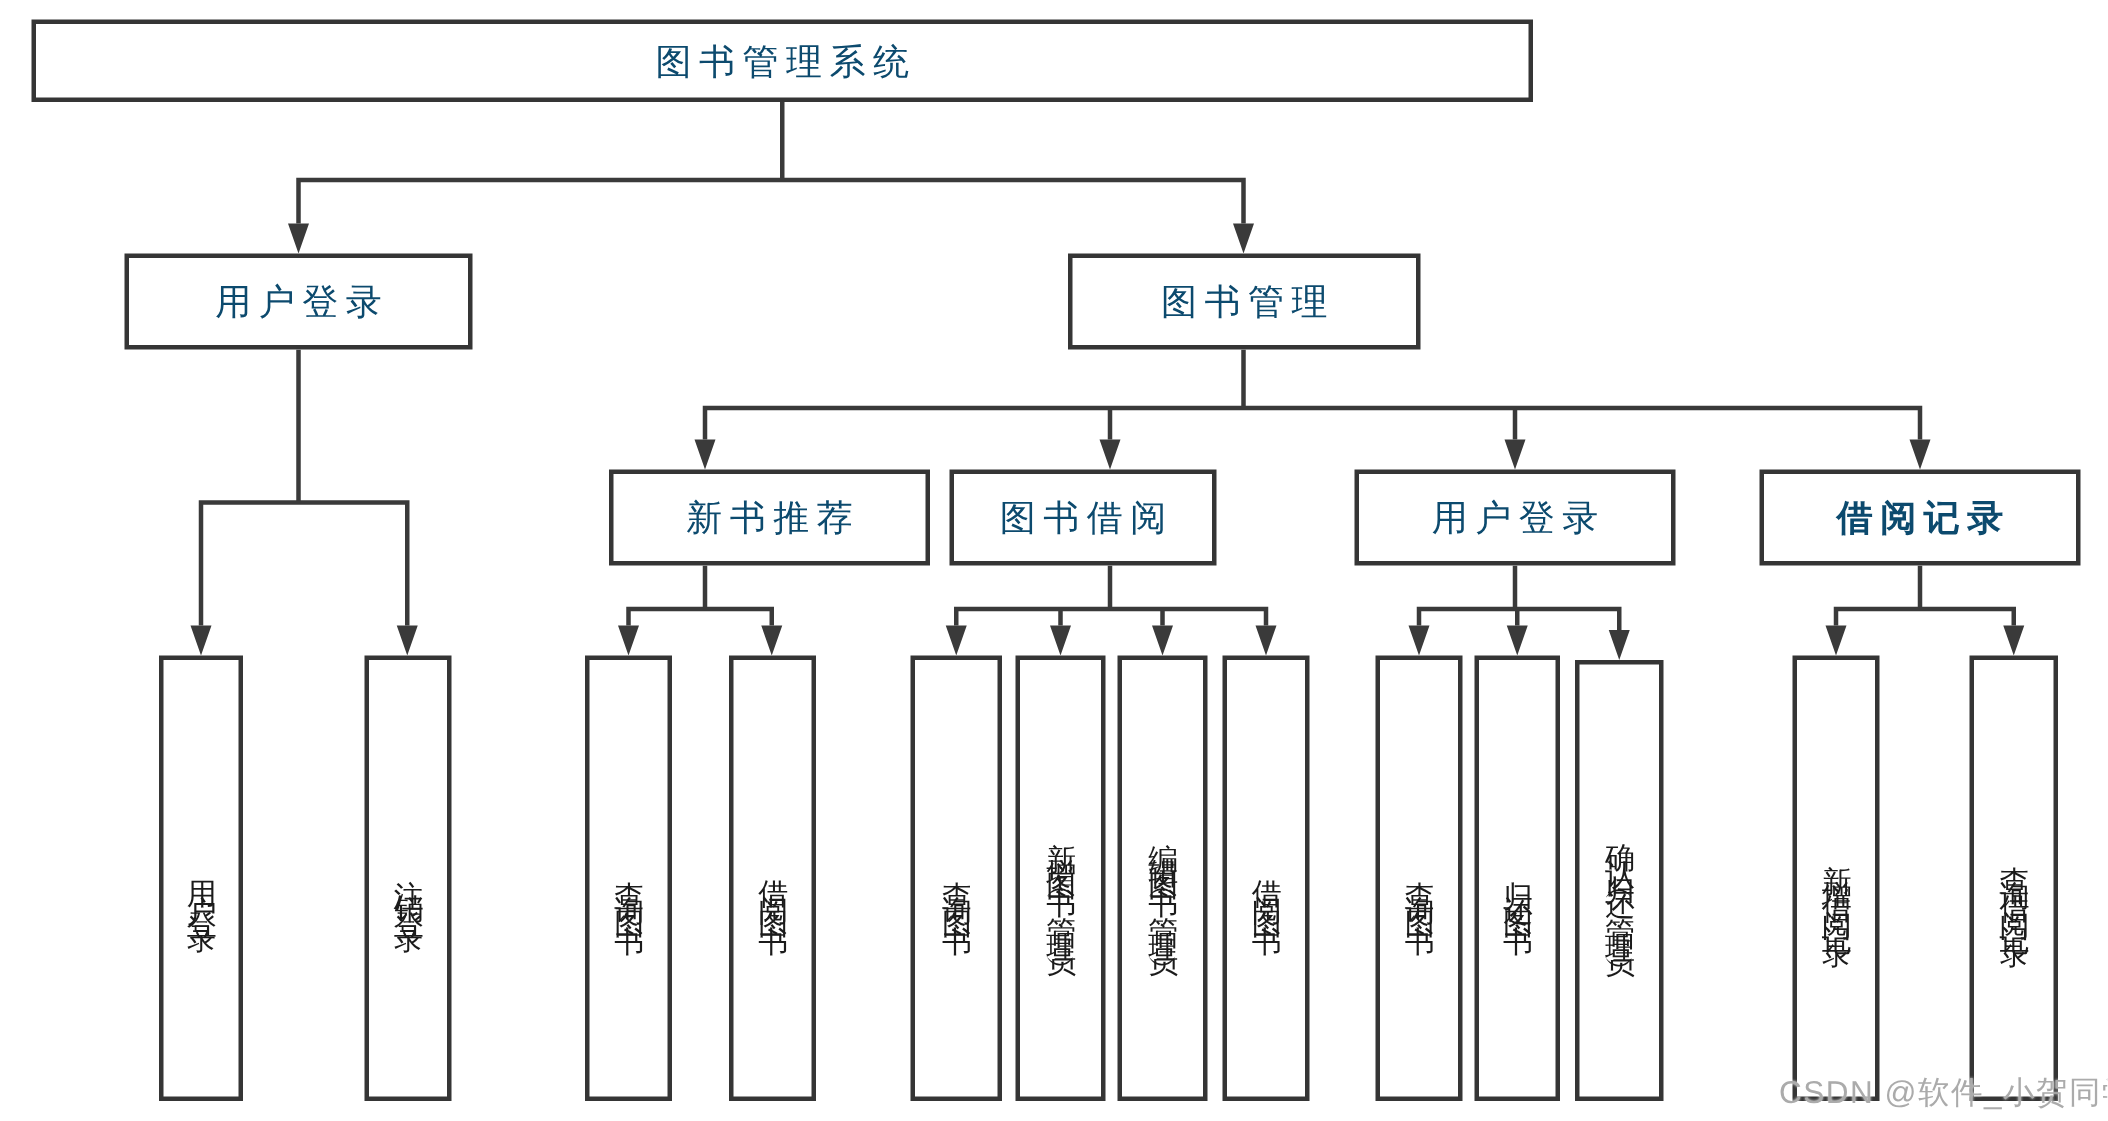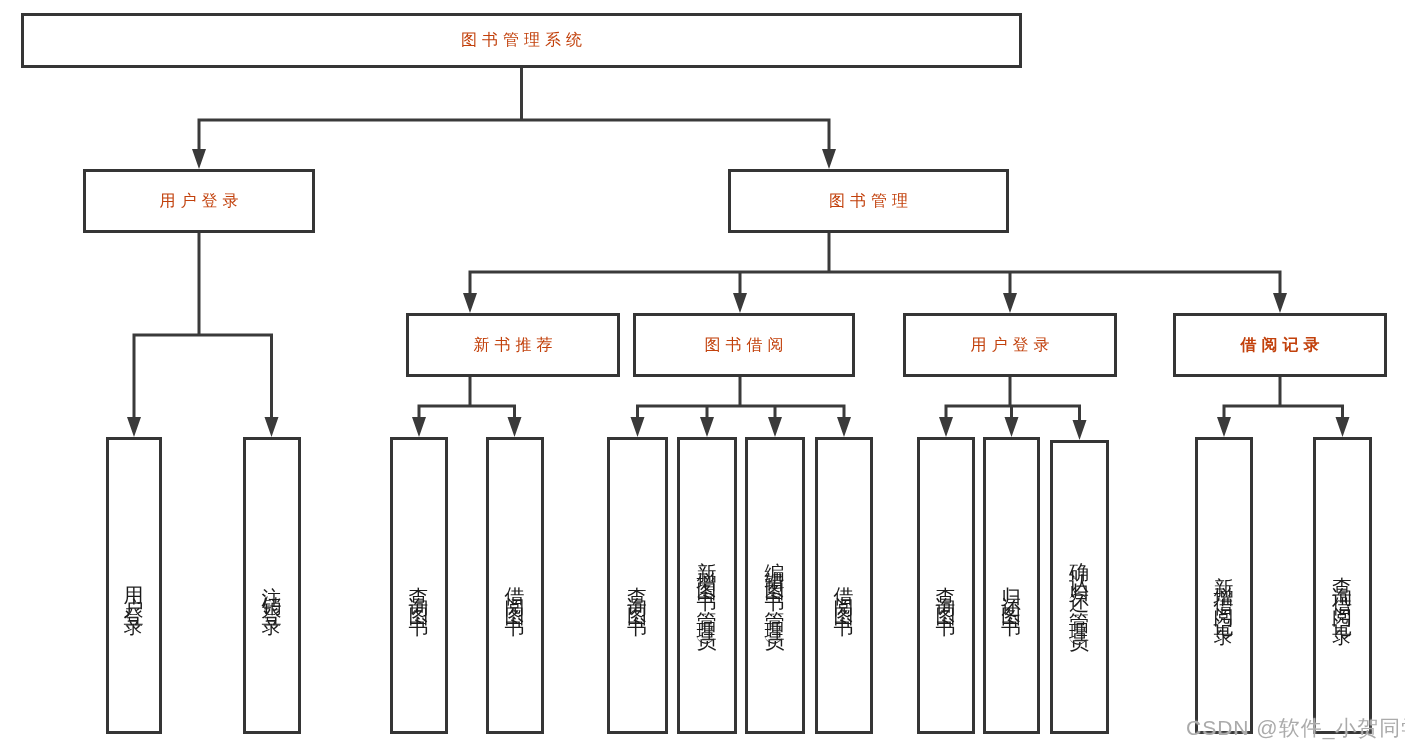--- a/index.html
+++ b/index.html
@@ -13,21 +13,21 @@
   #wires{position:absolute;left:0;top:0;z-index:0;}
   .node{
     position:absolute;
     background:#ffffff;
     border:3px solid #353535;
     box-sizing:border-box;
     display:flex;align-items:center;justify-content:center;
     z-index:1;
   }
   .hbox span{
-    font-size:16px;color:#c2410c;
+    font-size:24px;color:#0c4a6e;
     letter-spacing:5px;margin-right:-5px;
     white-space:nowrap;
   }
   .vbox span{
     writing-mode:vertical-rl;text-orientation:mixed;
     font-size:20px;color:#1b1b1b;
     letter-spacing:10px;margin-bottom:-10px;
     line-height:1.1;
   }
   .watermark{
@@ -77,28 +77,28 @@
     </g>
   </svg>
 
   <div class="node hbox" style="left:21px;top:13px;width:1001px;height:55px;">
     <span>图书管理系统</span>
   </div>
 
   <div class="node hbox" style="left:83px;top:169px;width:232px;height:64px;">
     <span>用户登录</span>
   </div>
-  <div class="node hbox" style="left:712px;top:169px;width:281px;height:64px;margin-left:16px;">
+  <div class="node hbox" style="left:712px;top:169px;width:235px;height:64px;">
     <span>图书管理</span>
   </div>
 
   <div class="node hbox" style="left:363px;top:313px;width:214px;height:64px;margin-left:43px;">
     <span>新书推荐</span>
   </div>
-  <div class="node hbox" style="left:633px;top:313px;width:222px;height:64px;">
+  <div class="node hbox" style="left:633px;top:313px;width:178px;height:64px;">
     <span>图书借阅</span>
   </div>
   <div class="node hbox" style="left:903px;top:313px;width:214px;height:64px;">
     <span>用户登录</span>
   </div>
   <div class="node hbox" style="left:1173px;top:313px;width:214px;height:64px;font-weight:bold;">
     <span>借阅记录</span>
   </div>
 
   <div class="node vbox" style="left:106px;top:437px;width:56px;height:297px;">

